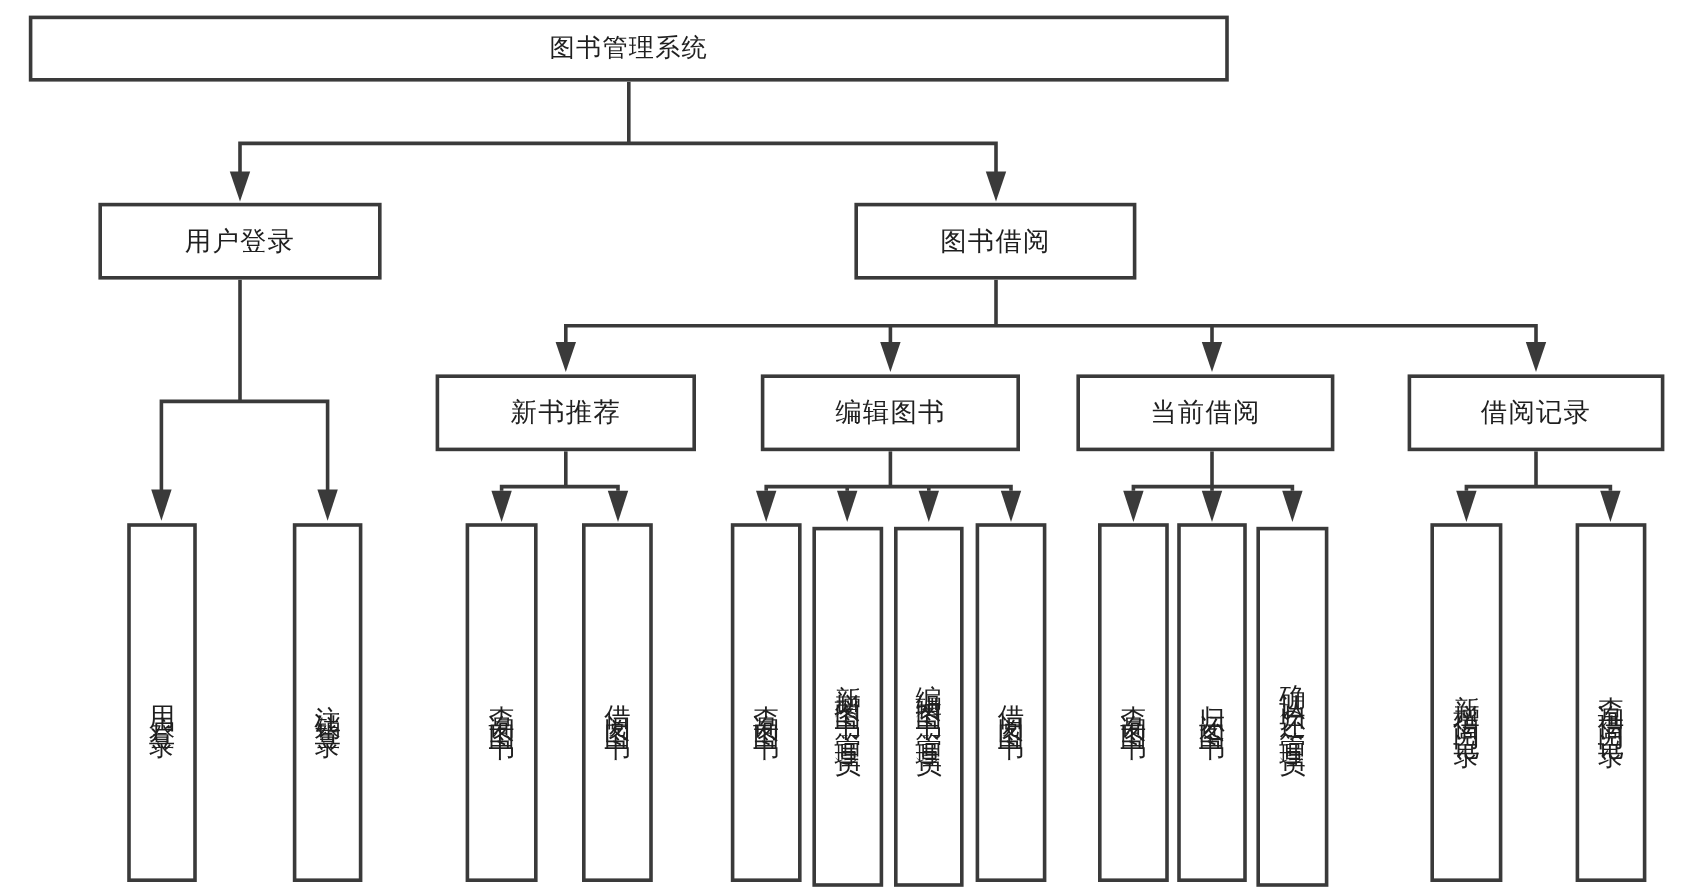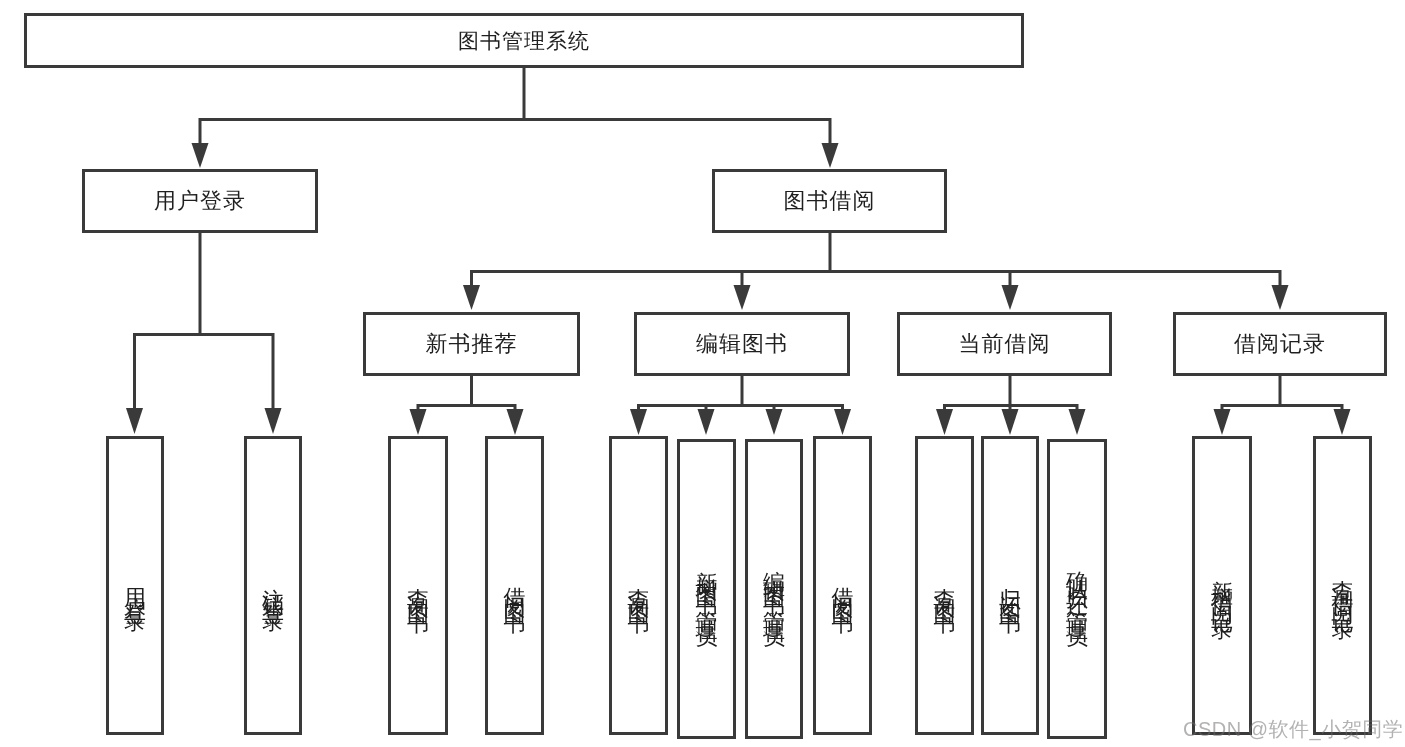--- a/index.html
+++ b/index.html
@@ -114,15 +114,14 @@
   <div class="node v" style="left:745px;top:439px;width:58px;height:300px">编辑图书（管理员）</div>
   <div class="node v" style="left:813px;top:436px;width:59px;height:299px">借阅图书</div>
 
   <div class="node v" style="left:915px;top:436px;width:59px;height:299px">查询图书</div>
   <div class="node v" style="left:981px;top:436px;width:58px;height:299px">归还图书</div>
   <div class="node v" style="left:1047px;top:439px;width:60px;height:300px">确认归还（管理员）</div>
 
   <div class="node v" style="left:1192px;top:436px;width:60px;height:299px">新增借阅记录</div>
   <div class="node v" style="left:1313px;top:436px;width:59px;height:299px">查询借阅记录</div>
 
-  <div class="watermark">CSDN @软件_小贺同学</div>
 
 </div>
 
 </body></html>

